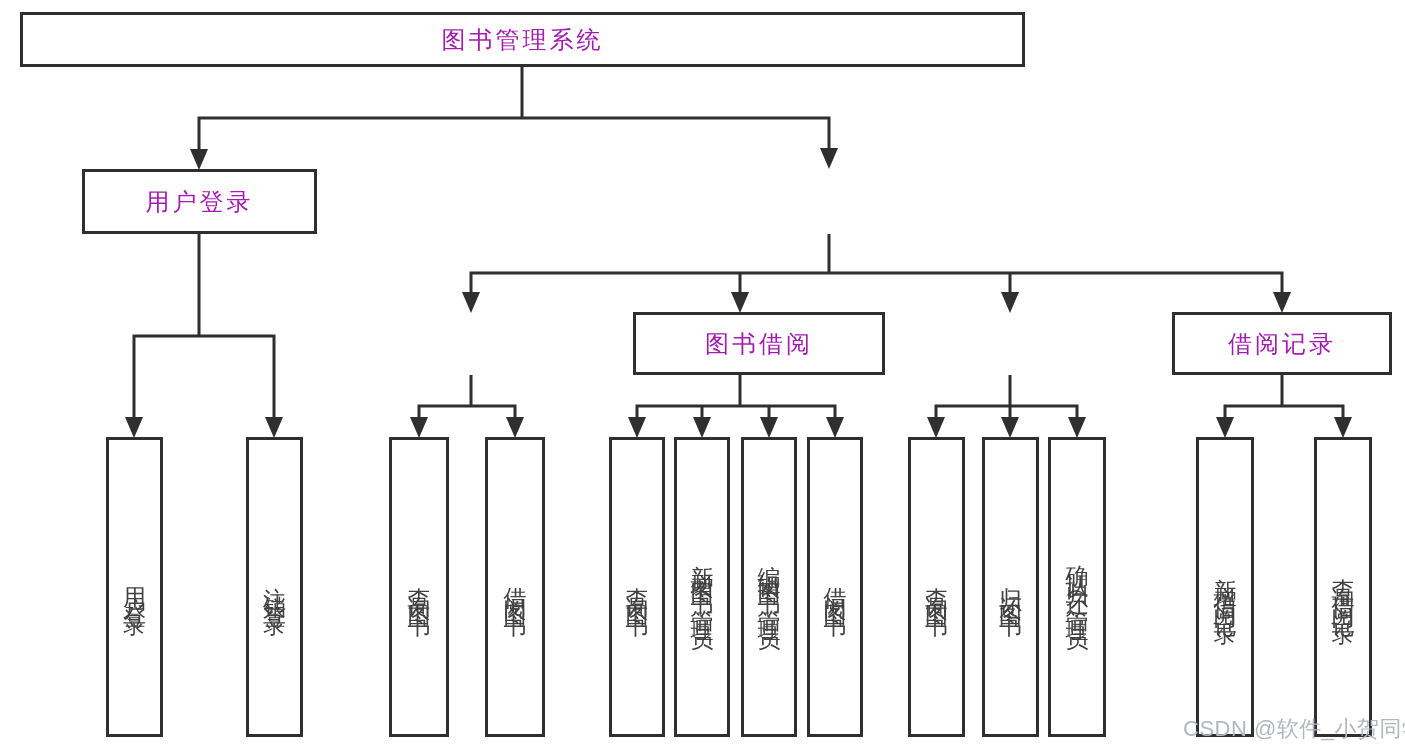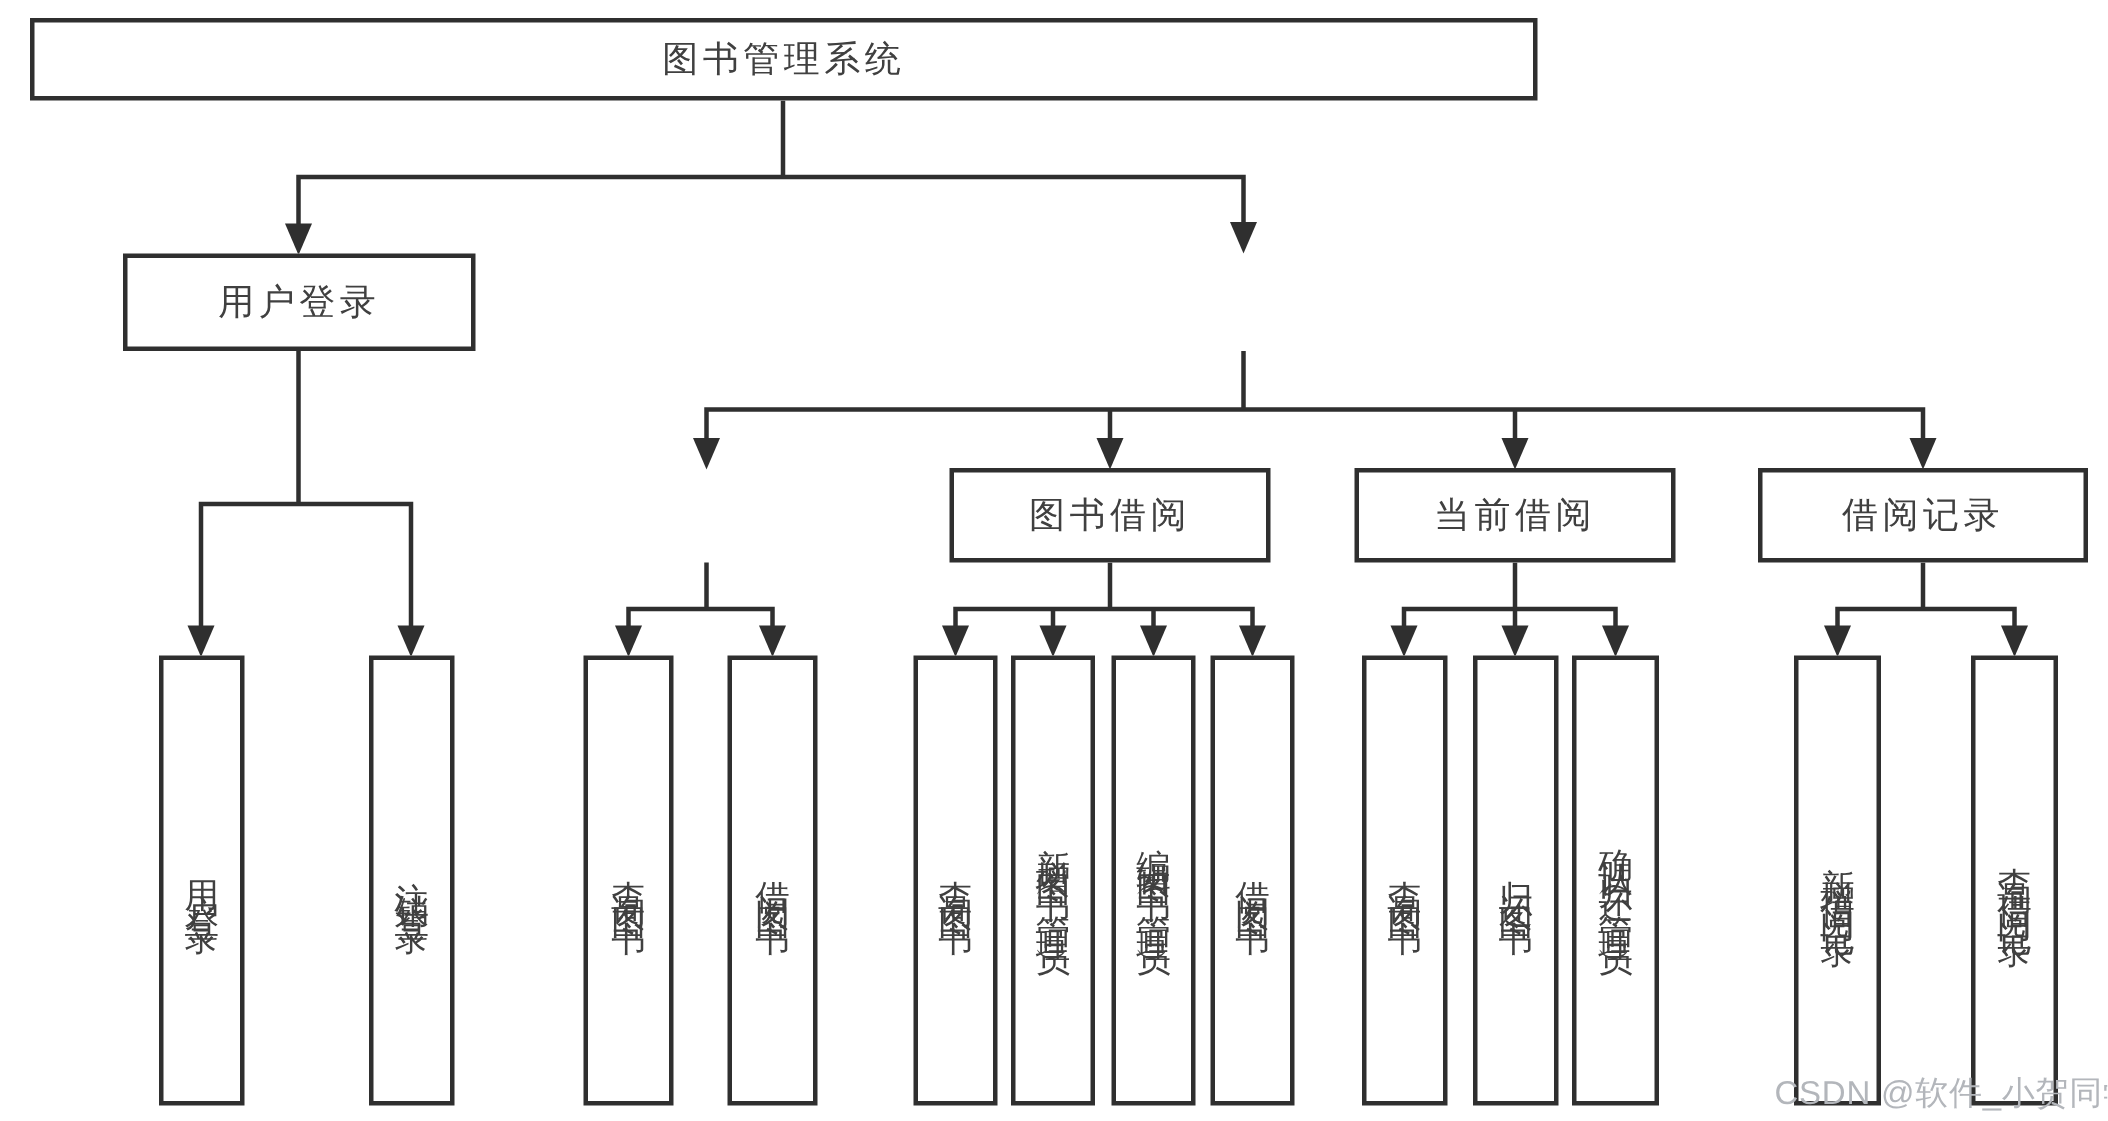--- a/index.html
+++ b/index.html
@@ -20,21 +20,21 @@
     position: absolute;
     box-sizing: border-box;
     border: 3px solid #2f2f2f;
     background: #ffffff;
     display: flex;
     align-items: center;
     justify-content: center;
     z-index: 2;
   }
   .node .hlabel {
-    color: #404040;
+    color: #a21caf;
     font-size: 24px;
     letter-spacing: 3px;
     white-space: nowrap;
     line-height: 1;
   }
   .node .vlabel {
     color: #404040;
     font-size: 23px;
     writing-mode: vertical-rl;
     text-orientation: mixed;
@@ -99,25 +99,22 @@
   </svg>
 
   <div class="node" style="left:20px;top:12px;width:1005px;height:55px">
     <span class="hlabel">图书管理系统</span>
   </div>
 
   <div class="node" style="left:82px;top:169px;width:235px;height:65px">
     <span class="hlabel">用户登录</span>
   </div>
 
-  <div class="node" style="left:633px;top:312px;width:214px;height:63px">
+  <div class="node" style="left:633px;top:312px;width:252px;height:63px">
     <span class="hlabel">图书借阅</span>
-  </div>
-  <div class="node" style="left:903px;top:312px;width:214px;height:63px">
-    <span class="hlabel">当前借阅</span>
   </div>
   <div class="node" style="left:1172px;top:312px;width:220px;height:63px">
     <span class="hlabel">借阅记录</span>
   </div>
 
   <div class="node" style="left:106px;top:437px;width:57px;height:300px">
     <span class="vlabel">用户登录</span>
   </div>
   <div class="node" style="left:246px;top:437px;width:57px;height:300px">
     <span class="vlabel">注销登录</span>

